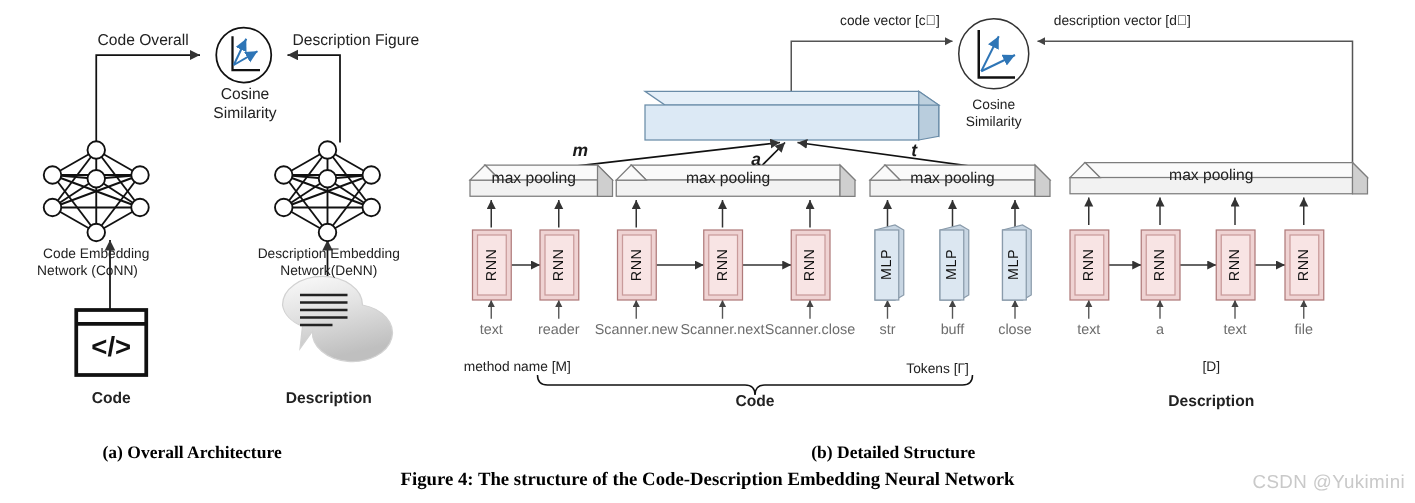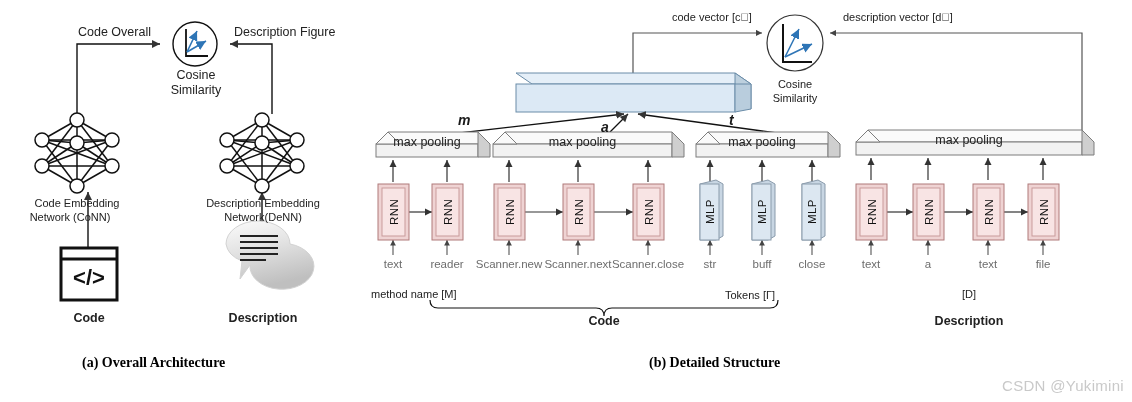--- a/index.html
+++ b/index.html
@@ -338,16 +338,17 @@
 
   <div class="txt t-sm" style="left:371px;top:288px;">method name [M]</div>
   <div class="txt t-sm" style="left:725px;top:289px;">Tokens [Γ]</div>
   <div class="txt t-sm t-center" style="left:904px;top:288px;width:130px;">[D]</div>
 
   <div class="txt t-lbl t-bold t-center" style="left:564px;top:314px;width:80px;">Code</div>
   <div class="txt t-lbl t-bold t-center" style="left:909px;top:314px;width:120px;">Description</div>
 
   <div class="txt caption" style="left:649px;top:355px;font-size:14px;">(b) Detailed Structure</div>
   <div class="txt caption" style="left:82px;top:355px;font-size:14px;">(a) Overall Architecture</div>
+  <div class="txt caption t-center" style="left:0px;top:376px;width:1132px;font-size:15px;">Figure 4: The structure of the Code-Description Embedding Neural Network</div>
 
   <div class="wm">CSDN @Yukimini</div>
 
 </div>
 
 </body></html>

